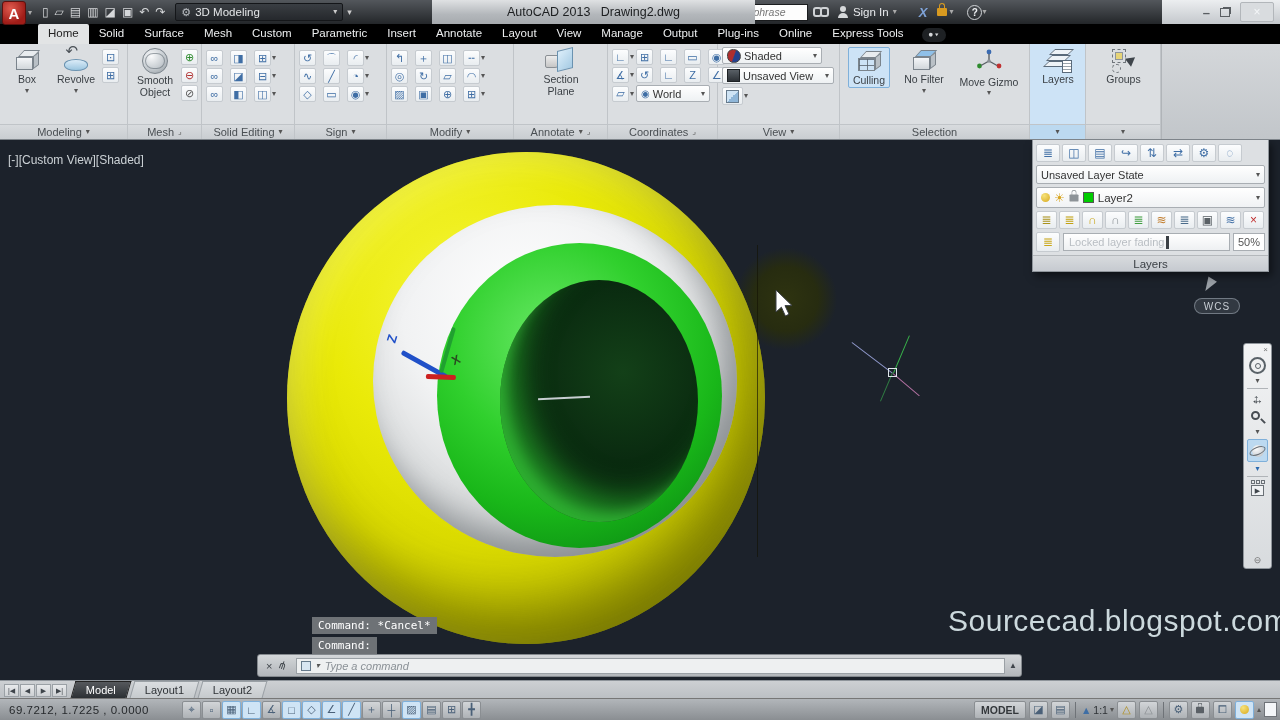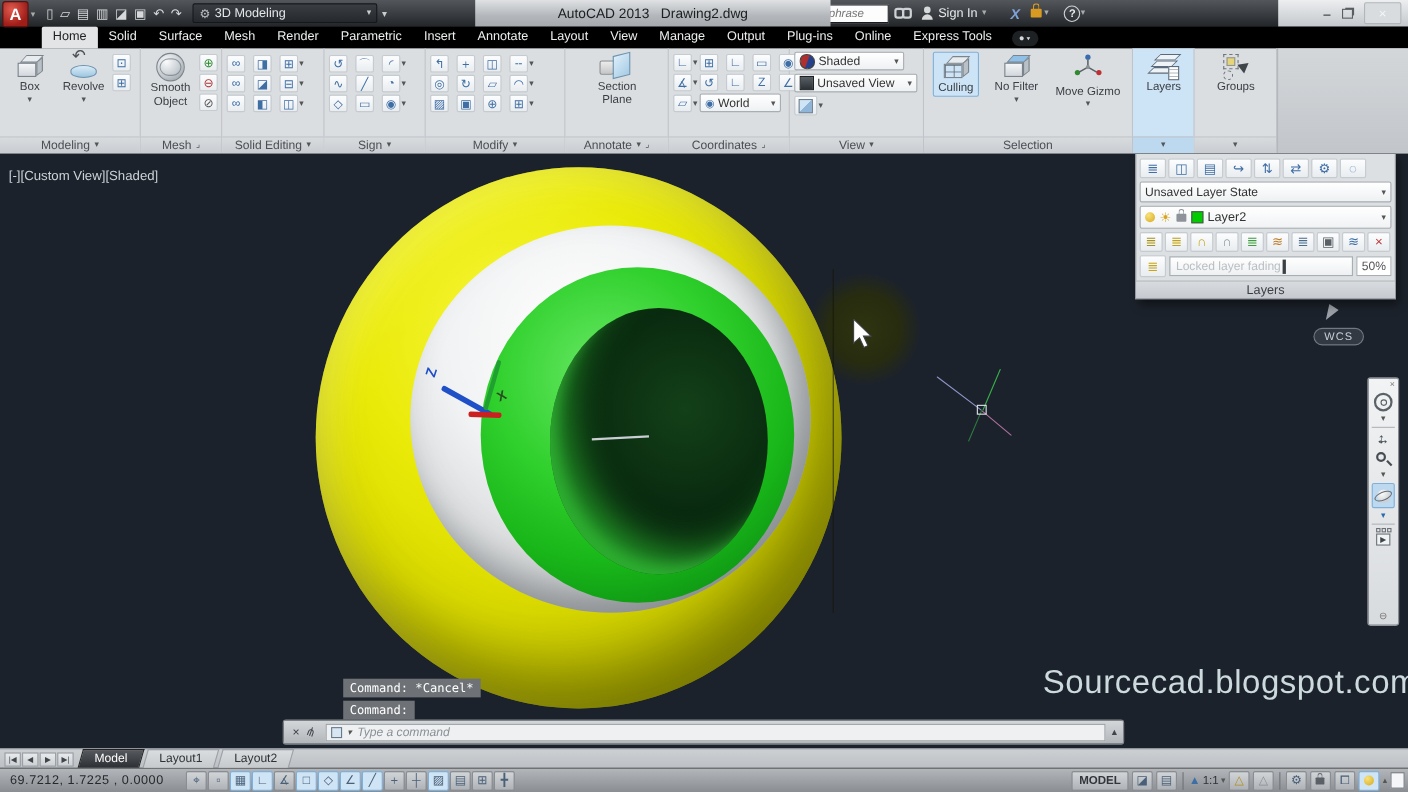--- a/index.html
+++ b/index.html
@@ -141,21 +141,21 @@
   .pickbox{position:absolute;left:888px;top:228px;width:9px;height:9px;border:1px solid #dfe6ea}
   .ucs-label{position:absolute;font-weight:bold;font-size:13px}
   
   .tabsbar{height:18px;background:linear-gradient(#cdd0d3,#bcc0c4);border-top:1px solid #8f959b;display:flex;align-items:flex-end;padding-left:2px}
   .tnav{display:flex;align-items:center;gap:1px;margin:0 6px 1px 2px}
   .tnav span{width:15px;height:13px;background:linear-gradient(#e8eaec,#cdd0d3);border:1px solid #9aa0a5;font-size:7px;color:#3f454b;display:flex;align-items:center;justify-content:center}
   .mtab{height:17px;display:flex;align-items:center;padding:0 12px;font-size:11px;color:#2e3236;background:linear-gradient(#dadde0,#c6cacd);border:1px solid #9aa0a5;border-bottom:none;transform:skewX(-16deg);margin-right:3px}
   .mtab>span{transform:skewX(16deg)}
   .mtab.active{background:linear-gradient(#56595d,#2c3034);color:#fff;border-color:#222}
   
-  .statusbar{height:22px;background:linear-gradient(#b2b6ba,#8a8e92);display:flex;align-items:center;gap:0;padding:0 3px;border-top:1px solid #777}
+  .statusbar{height:22px;background:linear-gradient(#b2b6ba,#8a8e92);display:flex;align-items:center;gap:13px;padding:0 3px;border-top:1px solid #777}
   .coords{font-size:11.5px;color:#26292c;letter-spacing:.5px;width:158px;padding-left:6px}
   .sics{display:flex;gap:1px;margin-left:8px}
   .sic{width:19px;height:18px;display:flex;align-items:center;justify-content:center;font-size:11px;color:#4a6078;background:linear-gradient(#d2d5d8,#aeb2b6);border:1px solid #8a8e92;border-radius:2px}
   .sic.on{background:#cfe4f5;border-color:#7fb0da}
   .sright{margin-left:auto;display:flex;align-items:center;gap:3px}
   .modelbtn{height:18px;display:flex;align-items:center;padding:0 6px;font-size:10.5px;font-weight:bold;color:#33373b;background:linear-gradient(#d2d5d8,#aeb2b6);border:1px solid #8a8e92;border-radius:2px}
   .sdiv{width:1px;height:16px;background:#6f7378;margin:0 2px}
   .ann{display:flex;align-items:center;gap:2px;font-size:10.5px;color:#2e3236}
   .cleanscr{width:13px;height:15px;background:#f4f6f8;border:1px solid #6f7378}
 </style>
@@ -215,21 +215,21 @@
     </div>
   </header>
 
   <nav class="tabrow">
     <div class="tabs">
 
     <span class="rtab active">Home</span>
         <span class="rtab">Solid</span>
         <span class="rtab">Surface</span>
         <span class="rtab">Mesh</span>
-        <span class="rtab">Render</span>
+        <span class="rtab">Custom</span>
         <span class="rtab">Parametric</span>
         <span class="rtab">Insert</span>
         <span class="rtab">Annotate</span>
         <span class="rtab">Layout</span>
         <span class="rtab">View</span>
         <span class="rtab">Manage</span>
         <span class="rtab">Output</span>
         <span class="rtab">Plug-ins</span>
         <span class="rtab">Online</span>
         <span class="rtab">Express Tools</span>

